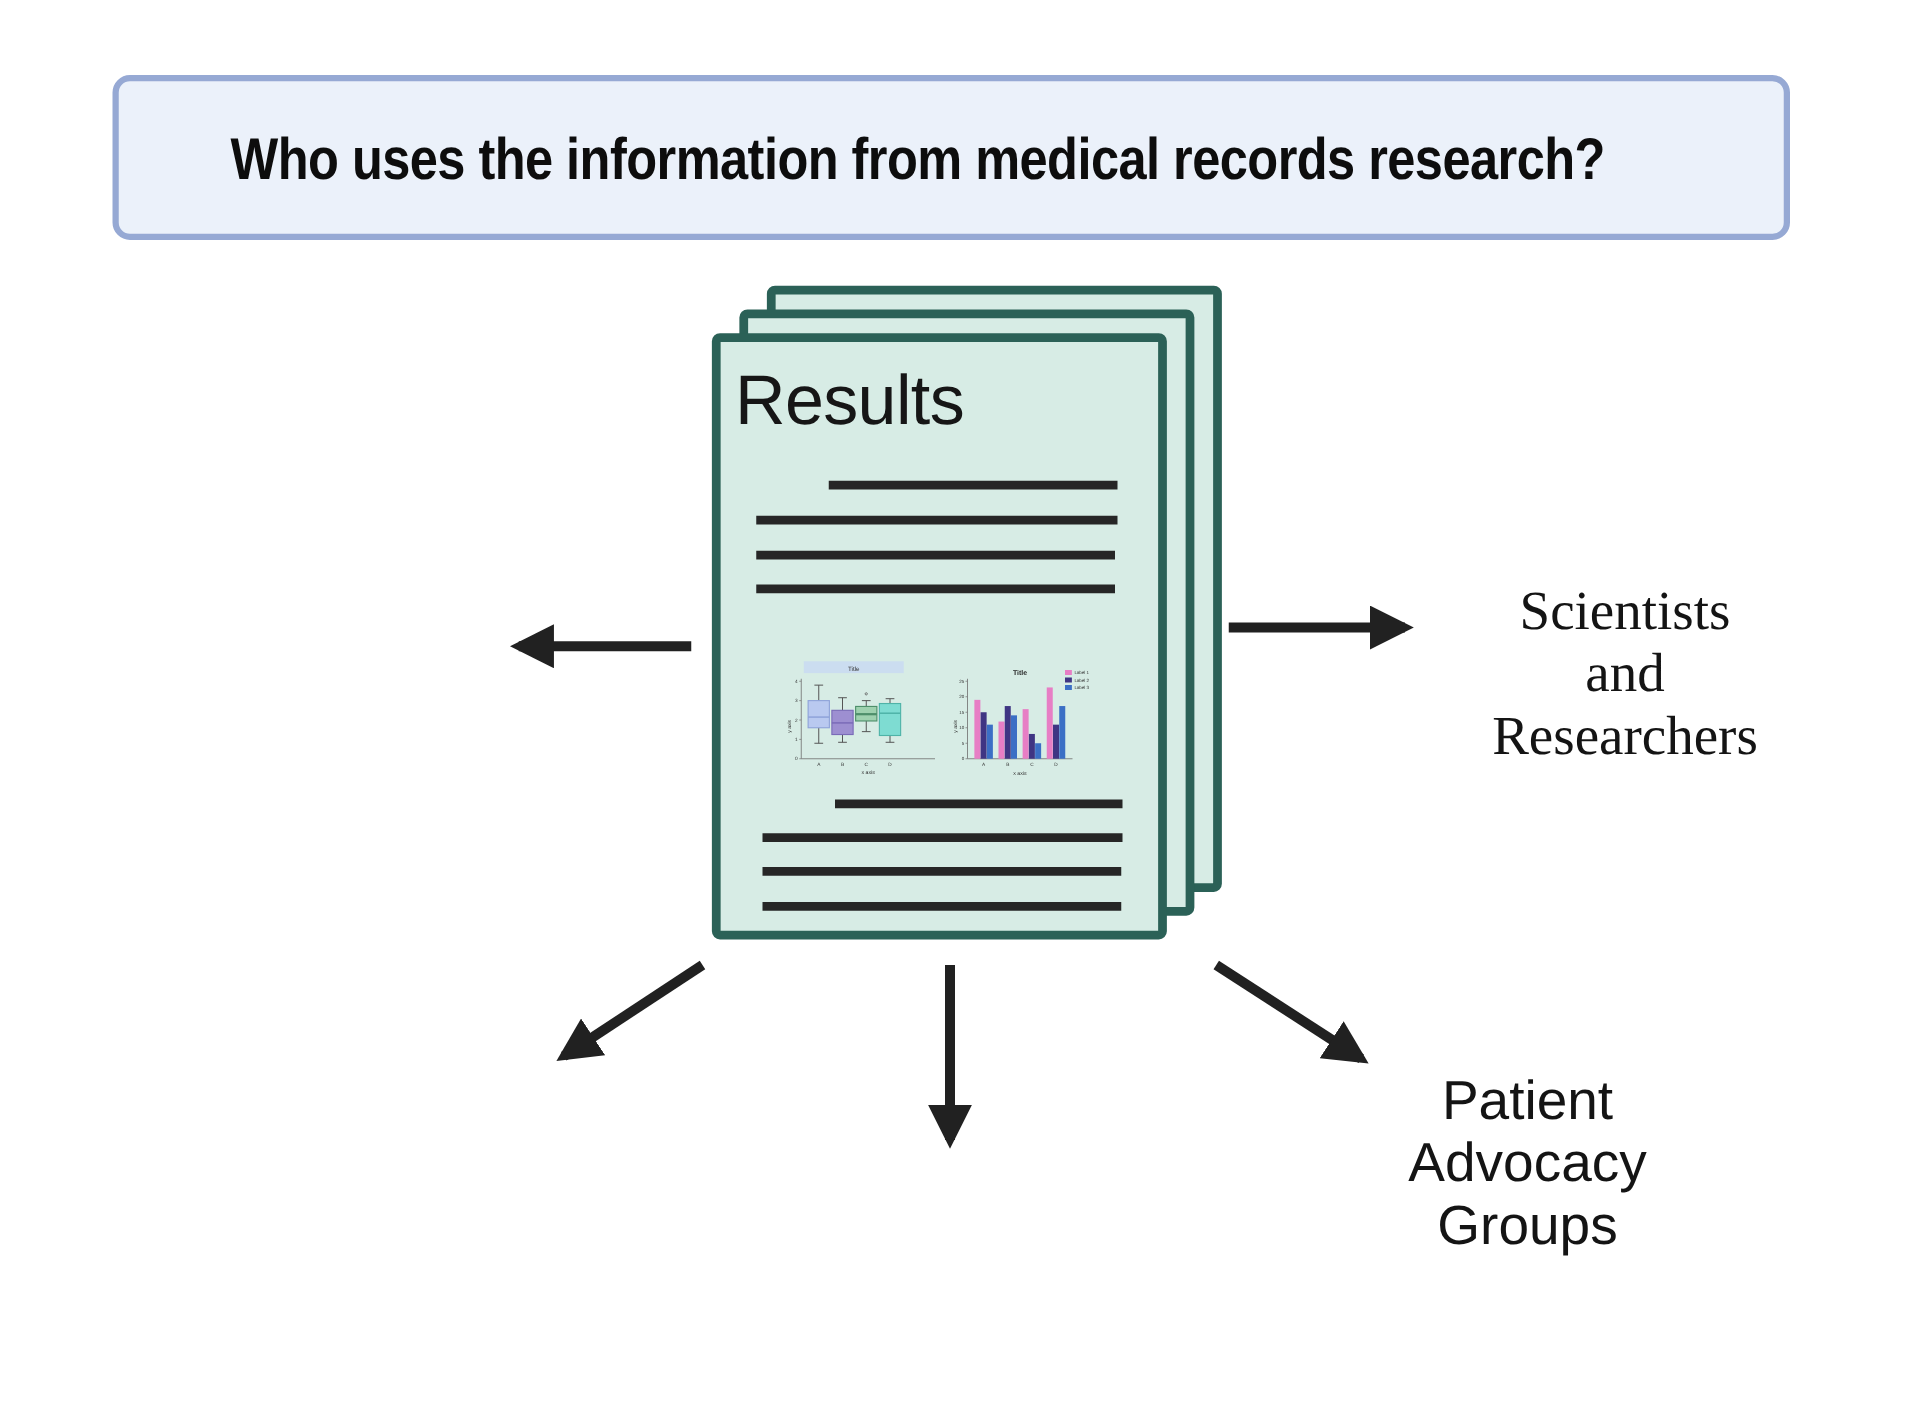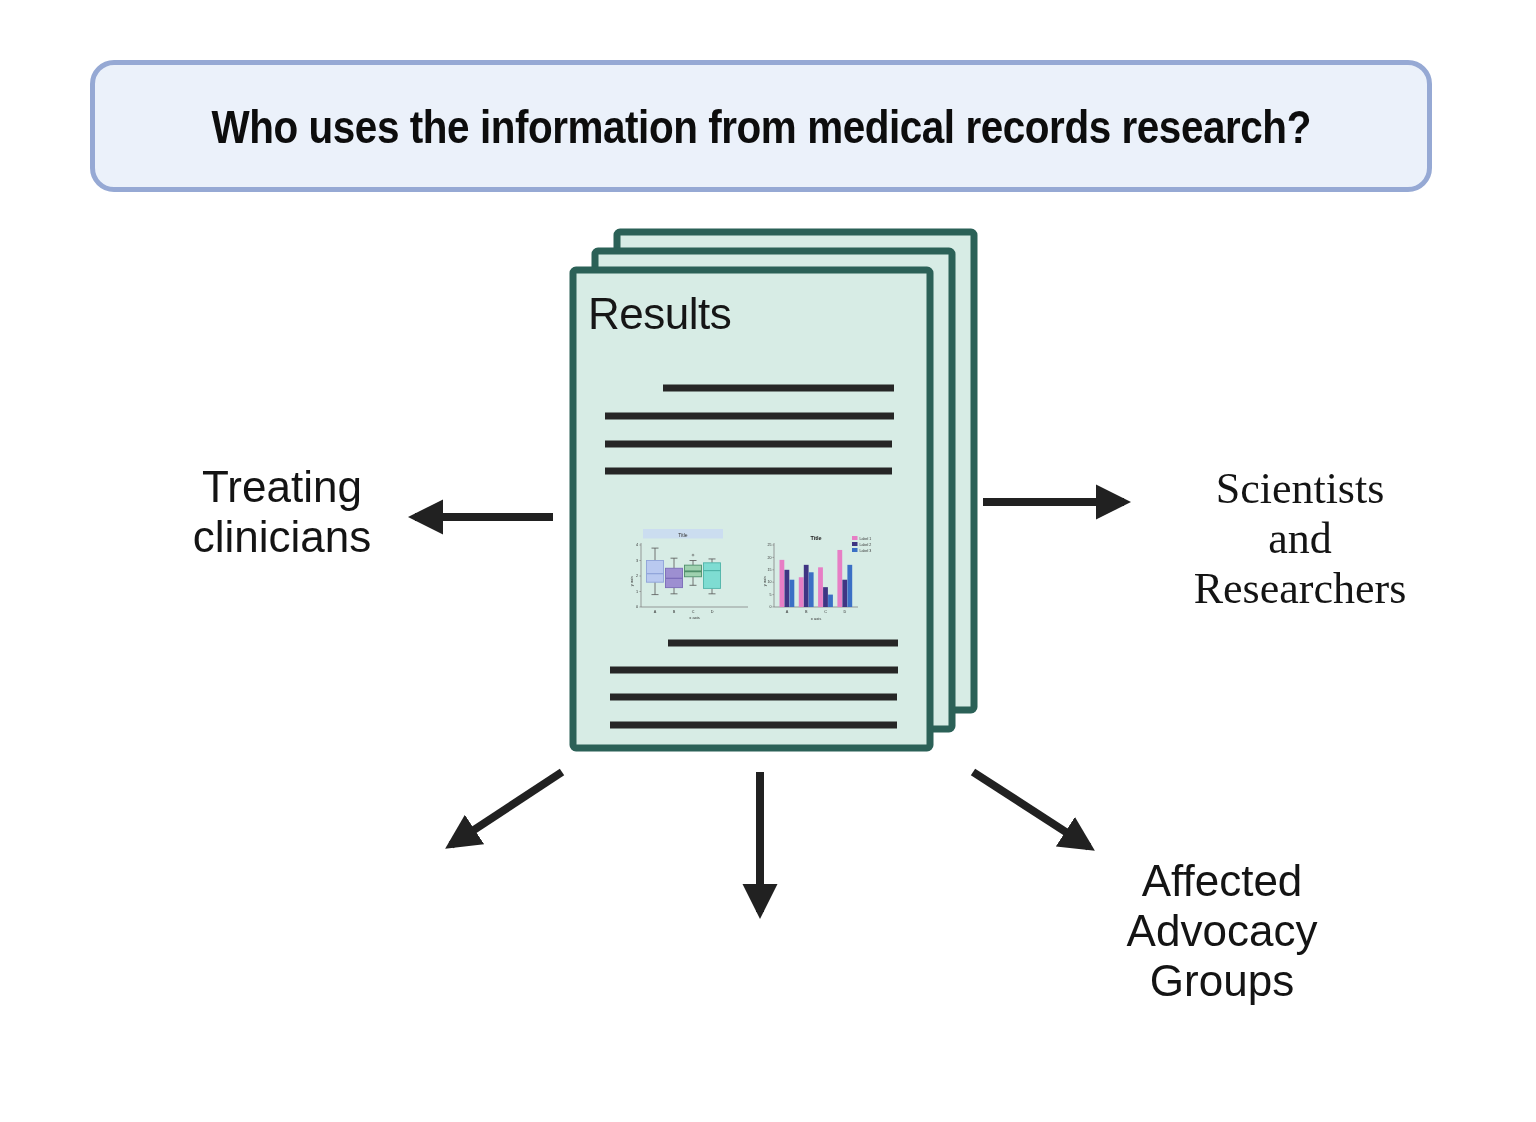--- a/index.html
+++ b/index.html
@@ -3,32 +3,32 @@
 <meta charset="utf-8">
 <style>
   html,body{margin:0;padding:0;background:#ffffff;}
   #canvas{
     position:relative;width:1536px;height:1122px;background:#ffffff;overflow:hidden;
     font-family:"Liberation Sans", sans-serif;color:#141414;
   }
   
   .banner{
     position:absolute;left:90px;top:60px;width:1342px;height:132px;
-    box-sizing:border-box;border:5px solid #96A9D4;border-radius:24px;
-    background:#EBF1FA;display:flex;align-items:center;justify-content:center;
+    box-sizing:border-box;border:5px solid #96A9D4;border-radius:14px;
+    background:#EBF1FA;display:flex;align-items:center;
   }
   .banner-text{
     font-weight:bold;font-size:47px;color:#0d0d0d;white-space:nowrap;
     display:inline-block;transform:scaleX(0.86);letter-spacing:-0.5px;
   }
   
   #gfx{position:absolute;left:0;top:0;}
   
   .doc-title{
-    position:absolute;left:588px;top:292px;font-size:44px;line-height:1;
+    position:absolute;left:588px;top:292px;font-size:56px;line-height:1;
     color:#161616;letter-spacing:-0.5px;
   }
   
   .label{
     position:absolute;transform:translateX(-50%);text-align:center;
     font-size:44px;line-height:50px;color:#141414;white-space:pre-line;
   }
   .lbl-treating{left:282px;top:462px;}
   .lbl-scientists{left:1300px;top:464px;font-family:Liberation Serif, serif;}
   .lbl-industry{left:334px;top:854px;}
@@ -164,21 +164,19 @@
       <line x1="553" y1="517" x2="415" y2="517" marker-end="url(#ah)"></line>
       <line x1="983" y1="502" x2="1124" y2="502" marker-end="url(#ah)"></line>
       <line x1="562" y1="772" x2="451" y2="845" marker-end="url(#ah)"></line>
       <line x1="760" y1="772" x2="760" y2="912" marker-end="url(#ah)"></line>
       <line x1="973" y1="772" x2="1089" y2="847" marker-end="url(#ah)"></line>
     </g>
   </svg>
 
   <div class="doc-title">Results</div>
 
-  <div class="label lbl-treating">Treating
-clinicians</div>
   <div class="label lbl-scientists">Scientists and
 Researchers</div>
-  <div class="label lbl-patient">Affected
+  <div class="label lbl-patient">Patient
 Advocacy
 Groups</div>
 
 </div>
 
 </body></html>

